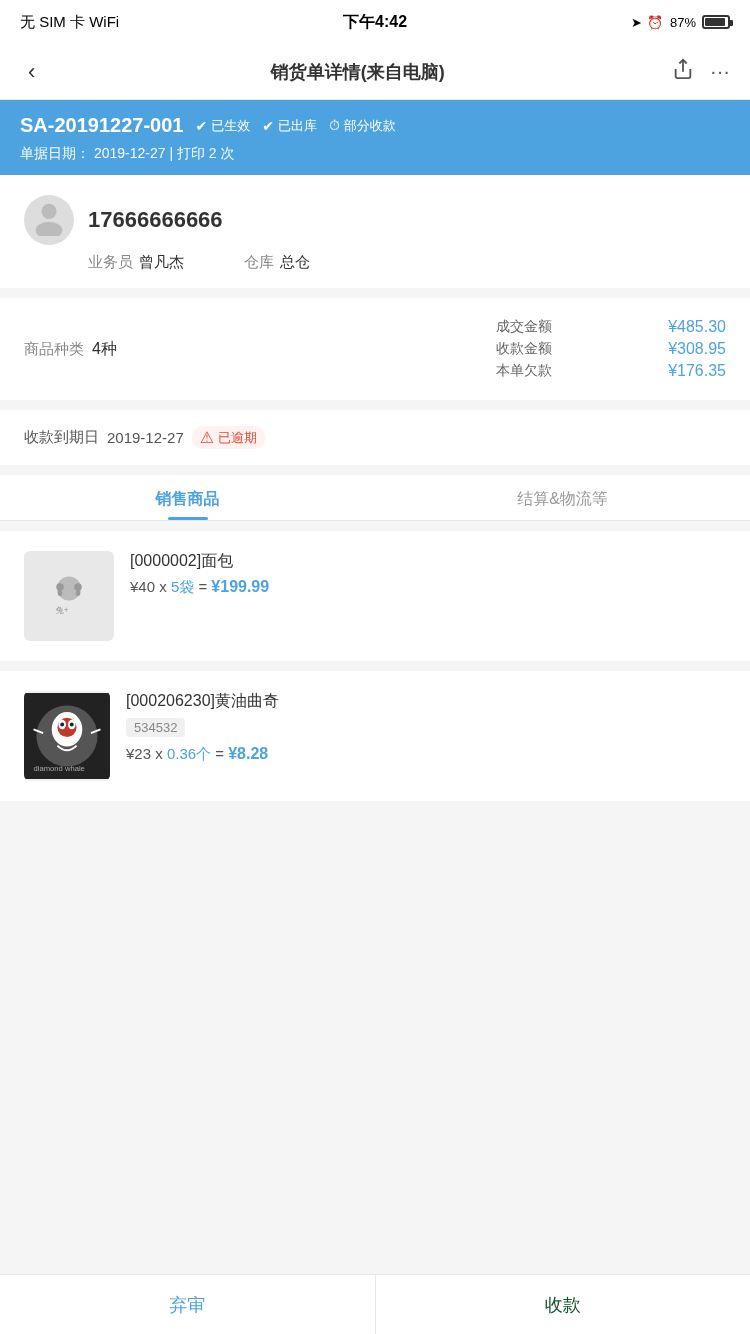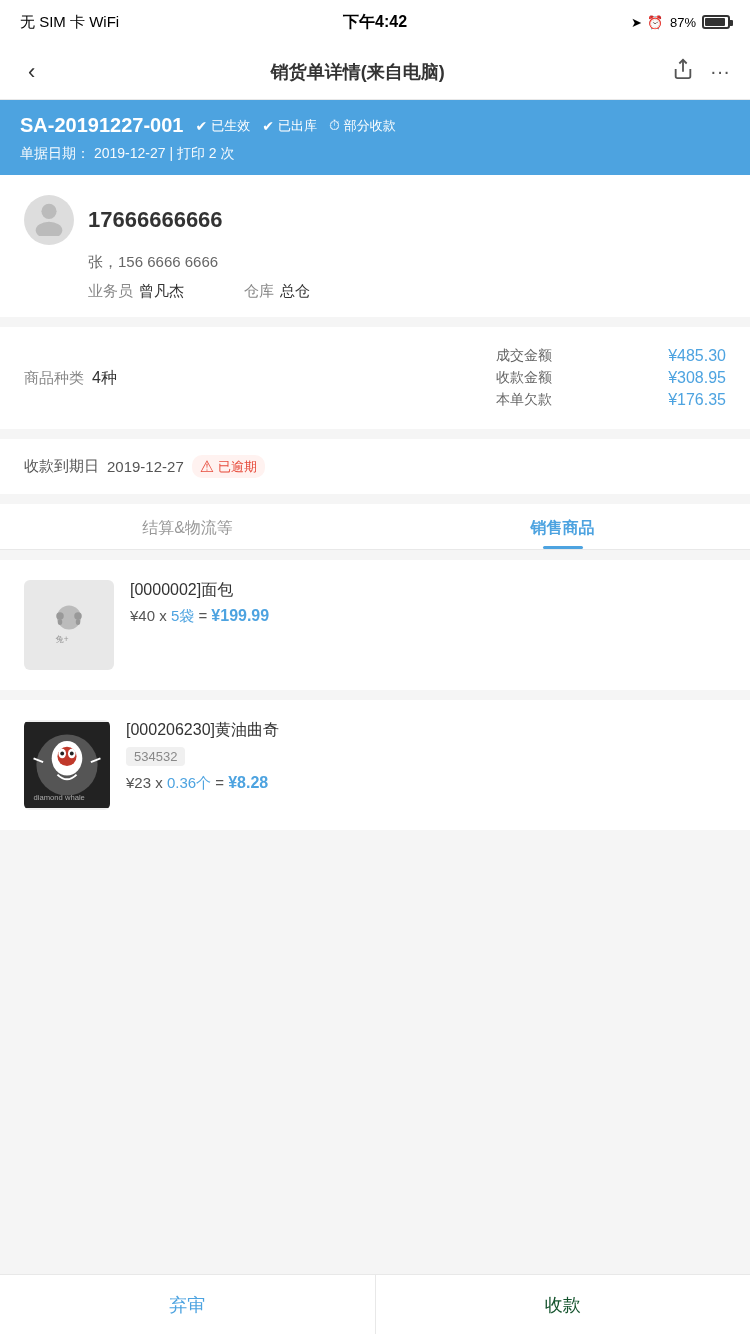--- a/index.html
+++ b/index.html
@@ -248,21 +248,20 @@
       <div class="avatar">
         <span class="avatar-icon">
           <svg width="38" height="38" viewBox="0 0 40 40" fill="none">
             <circle cx="20" cy="14" r="8" fill="#bbb"></circle>
             <ellipse cx="20" cy="34" rx="14" ry="9" fill="#bbb"></ellipse>
           </svg>
         </span>
       </div>
       <span class="customer-name">17666666666</span>
     </div>
-    <div class="customer-info">张，156 6666 6666</div>
     <div class="customer-meta">
       <div class="meta-item">
         <span class="meta-label">业务员</span>
         <span class="meta-value">曾凡杰</span>
       </div>
       <div class="meta-item">
         <span class="meta-label">仓库</span>
         <span class="meta-value">总仓</span>
       </div>
     </div>
@@ -300,26 +299,26 @@
     <span>2019-12-27</span>
     <div class="overdue-badge">
       <span class="overdue-dot">⚠</span>
       <span>已逾期</span>
     </div>
   </div>
 
   <div class="divider"></div>
 
   <div class="tabs-section">
-    <div class="tab-item">
-      <span>结算&amp;物流等</span>
-    </div>
     <div class="tab-item active">
       <span>销售商品</span>
       <div class="tab-underline"></div>
+    </div>
+    <div class="tab-item">
+      <span>结算&amp;物流等</span>
     </div>
   </div>
 
   <div class="product-list">
 
     <div class="product-item" style="margin-top:10px;">
       <div class="product-thumb-placeholder">
         <svg width="60" height="60" viewBox="0 0 80 80" fill="none">
           <circle cx="40" cy="30" r="16" fill="#bbb"></circle>
           <circle cx="28" cy="28" r="5" fill="#999"></circle>

